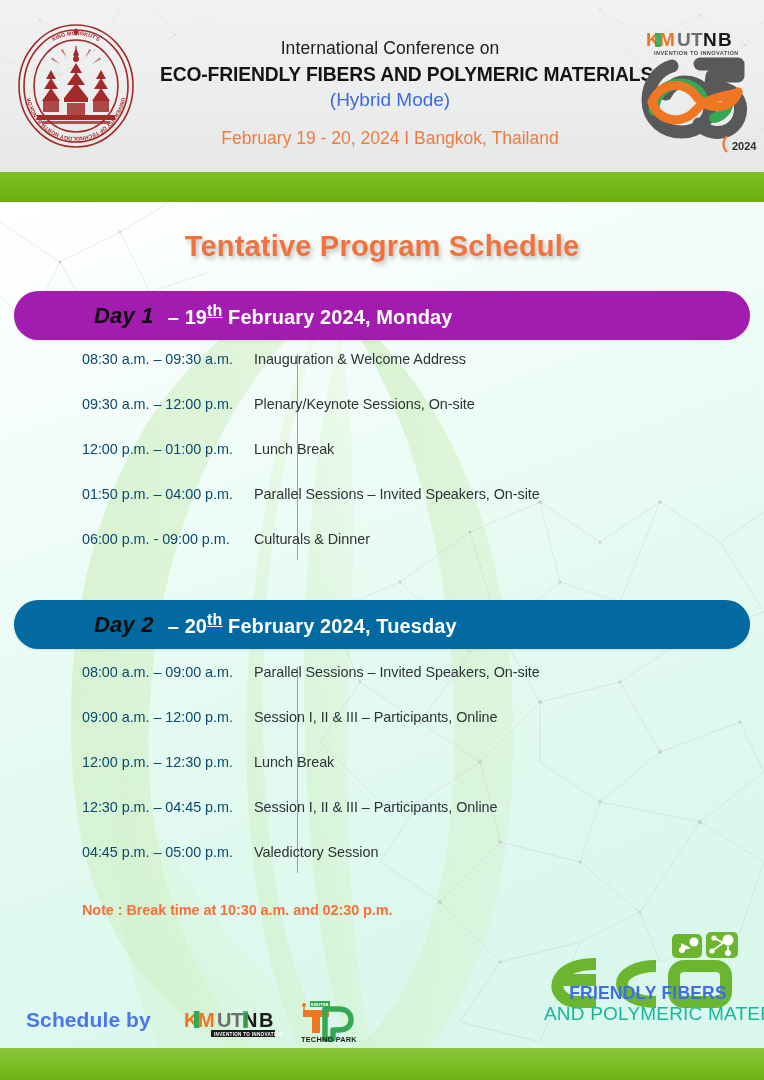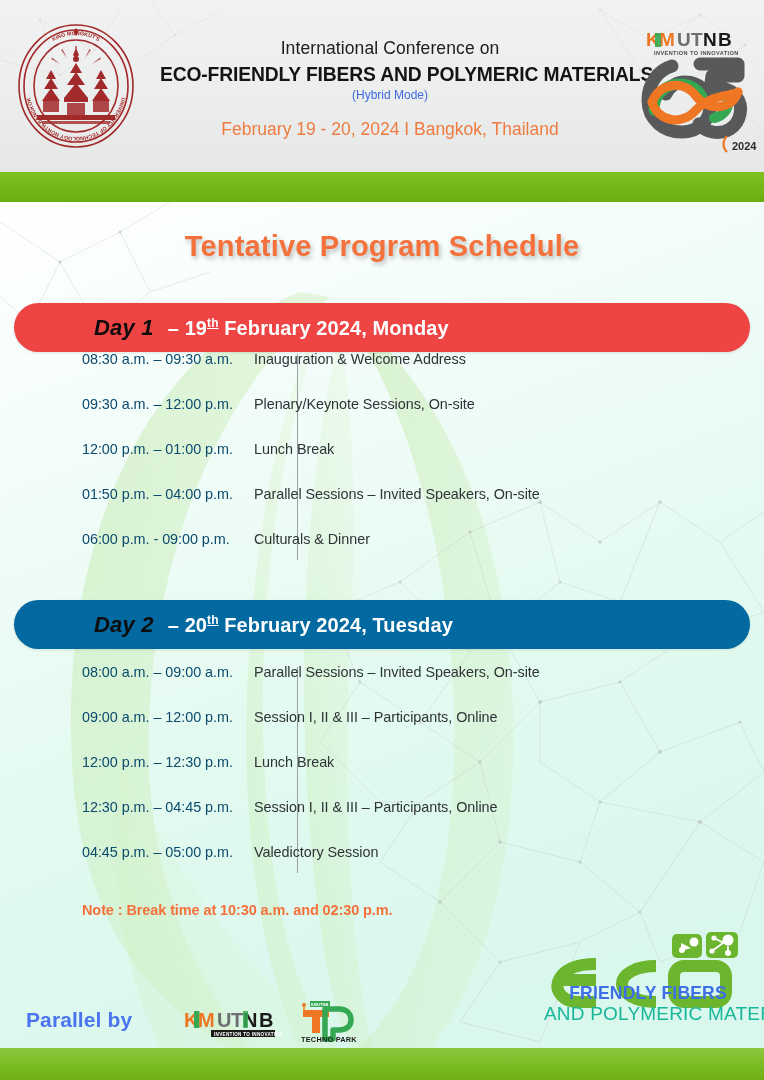--- a/index.html
+++ b/index.html
@@ -28,21 +28,21 @@
     position:absolute;left:160px;top:38px;width:460px;text-align:center;
   }
   .hdr-line1{
     font-size:17.5px;color:#202020;letter-spacing:.1px;line-height:1.25;
   }
   .hdr-line2{
     font-size:19.3px;font-weight:bold;color:#141414;letter-spacing:-.15px;
     margin-top:3px;line-height:1.2;white-space:nowrap;
   }
   .hdr-line3{
-    font-size:12px;color:#3d6ae0;margin-top:2px;line-height:1.3;
+    font-size:19px;color:#3d6ae0;margin-top:2px;line-height:1.3;
   }
   .hdr-line4{
     font-size:17.5px;color:#f07b3f;margin-top:14px;line-height:1.3;
   }
   .kmutnb65{position:absolute;left:628px;top:26px;width:132px;height:132px;}
 
   
   .bar-green-top{
     position:absolute;left:0;top:172px;width:764px;height:30px;
     background:linear-gradient(180deg,#7fc221 0%,#74b818 50%,#69ad10 100%);
@@ -67,32 +67,32 @@
     position:absolute;left:0;top:28px;width:764px;text-align:center;
     font-size:29px;font-weight:bold;color:#f4713c;letter-spacing:.2px;
     text-shadow:2px 3px 4px rgba(120,120,120,.45);
   }
 
   .day-banner{
     position:absolute;left:14px;width:736px;height:49px;border-radius:25px;
     display:flex;align-items:center;
     box-shadow:0 1px 3px rgba(0,0,0,.10);
   }
-  .day-banner.d1{top:101px;background:#ef4444;}
+  .day-banner.d1{top:89px;background:#a21caf;}
   .day-banner.d2{top:398px;background:#0369a1;}
   .day-inner{padding-left:80px;display:flex;align-items:baseline;white-space:nowrap;}
   .day-num{
     font-style:italic;font-weight:bold;font-size:22px;color:#0d0d0d;
     letter-spacing:.2px;
   }
   .day-date{
     font-weight:bold;font-size:20px;color:#ffffff;margin-left:14px;
     letter-spacing:.1px;
   }
-  .day-date sup{font-size:12px;vertical-align:super;text-decoration:underline;}
+  .day-date sup{font-size:16px;vertical-align:super;text-decoration:underline;}
 
   .rows{position:absolute;left:0;width:764px;}
   .rows.d1{top:150px;}
   .rows.d2{top:463px;}
   .srow{
     position:relative;height:45px;display:flex;align-items:flex-start;
   }
   .stime{
     width:215px;padding-left:82px;box-sizing:border-box;
     font-size:14.4px;color:#0c4a6e;line-height:1.1;letter-spacing:-.05px;
@@ -446,21 +446,21 @@
           <line x1="166" y1="6" x2="176" y2="11"></line>
           <line x1="164" y1="19" x2="175" y2="11"></line>
           <line x1="180" y1="21" x2="180" y2="14"></line>
         </g>
       </g>
     </g>
   </svg>
   <div class="eco-sub1">FRIENDLY FIBERS</div>
   <div class="eco-sub2">AND POLYMERIC MATERIALS</div>
 
-  <div class="org-by">Parallel by</div>
+  <div class="org-by">Schedule by</div>
 
   <svg class="org-kmutnb" viewBox="0 0 100 34">
     <g font-family="Liberation Sans, sans-serif" font-weight="bold">
       <text x="1" y="20" font-size="20" fill="#ef7622">K</text>
       <rect x="11" y="4" width="5.5" height="17" fill="#34a853"></rect>
       <text x="15" y="20" font-size="20" fill="#ef7622">M</text>
       <text x="34" y="20" font-size="20" fill="#6d6e70">U</text>
       <text x="48" y="20" font-size="20" fill="#6d6e70">T</text>
       <text x="60" y="20" font-size="20" fill="#1a1a1a">N</text>
       <rect x="60" y="4" width="5" height="17" fill="#34a853" opacity="0.85"></rect>

